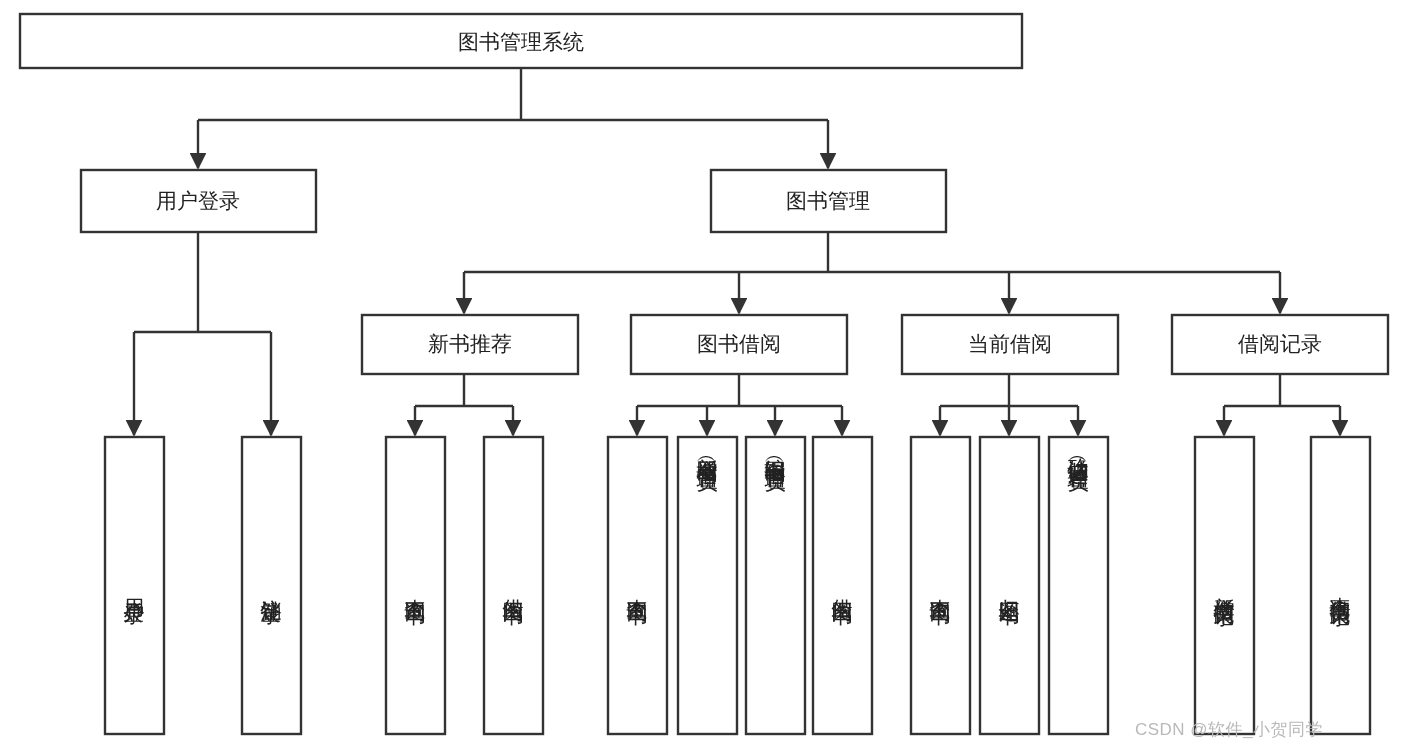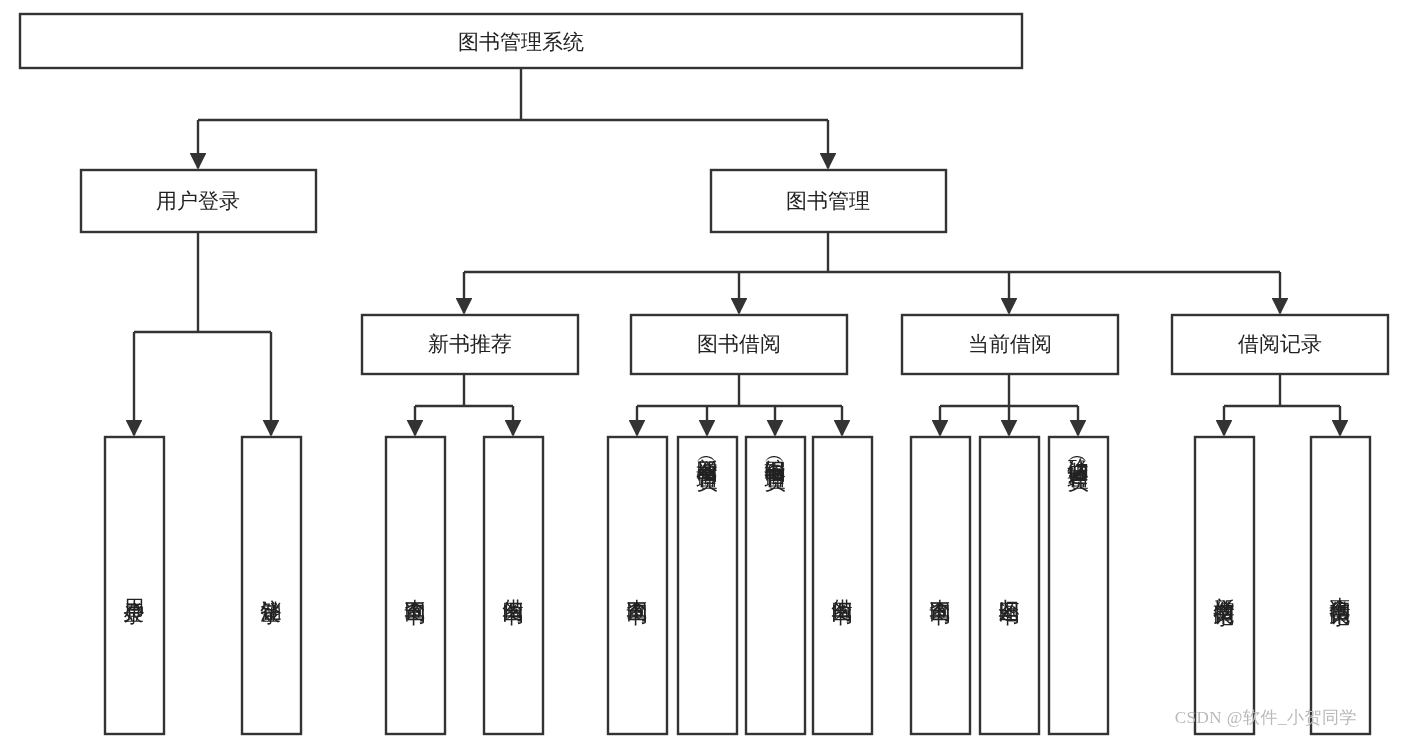--- a/index.html
+++ b/index.html
@@ -11,21 +11,20 @@
     width: 1405px;
     height: 747px;
     font-family: "Liberation Sans", sans-serif;
     overflow: hidden;
     position: relative;
   }
   #diagram-root {
     position: relative;
     width: 1331px;
     height: 747px;
-    padding-left: 34px;
   }
   svg#tree-svg {
     position: absolute;
     left: 0;
     top: 0;
     width: 1405px;
     height: 747px;
     display: block;
   }
   .node-box {
@@ -62,22 +61,22 @@
     font-family: "Liberation Sans", sans-serif;
     font-size: 21px;
     line-height: 1;
     color: #222222;
     letter-spacing: 2px;
     white-space: nowrap;
   }
   .watermark {
     position: absolute;
     right: 8px;
-    bottom: 18px;
-    font-family: Liberation Serif, serif;
+    bottom: 6px;
+    font-family: Liberation Sans, sans-serif;
     font-size: 17px;
     color: #b9b9b9;
     white-space: nowrap;
     letter-spacing: 0.5px;
   }
 </style>
 </head>
 <body>
 
 <div id="diagram-root">

